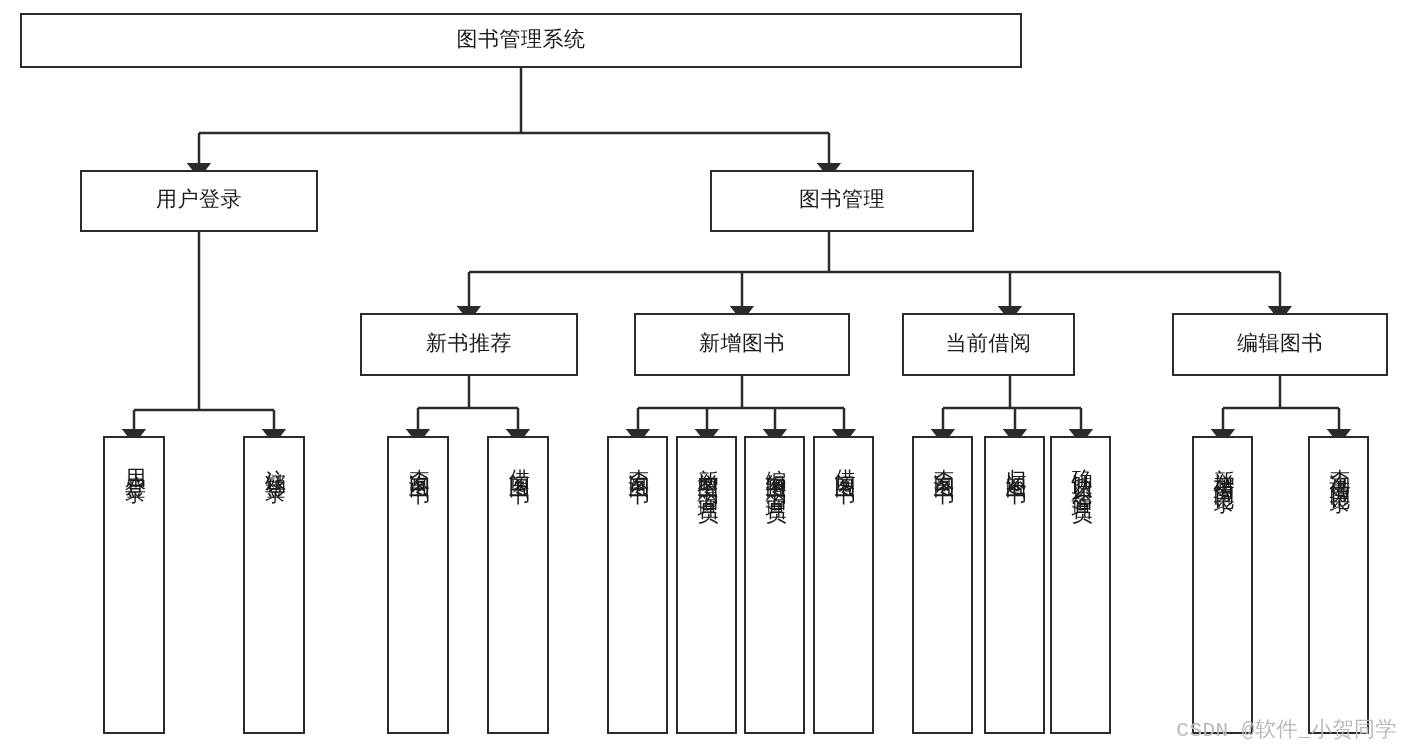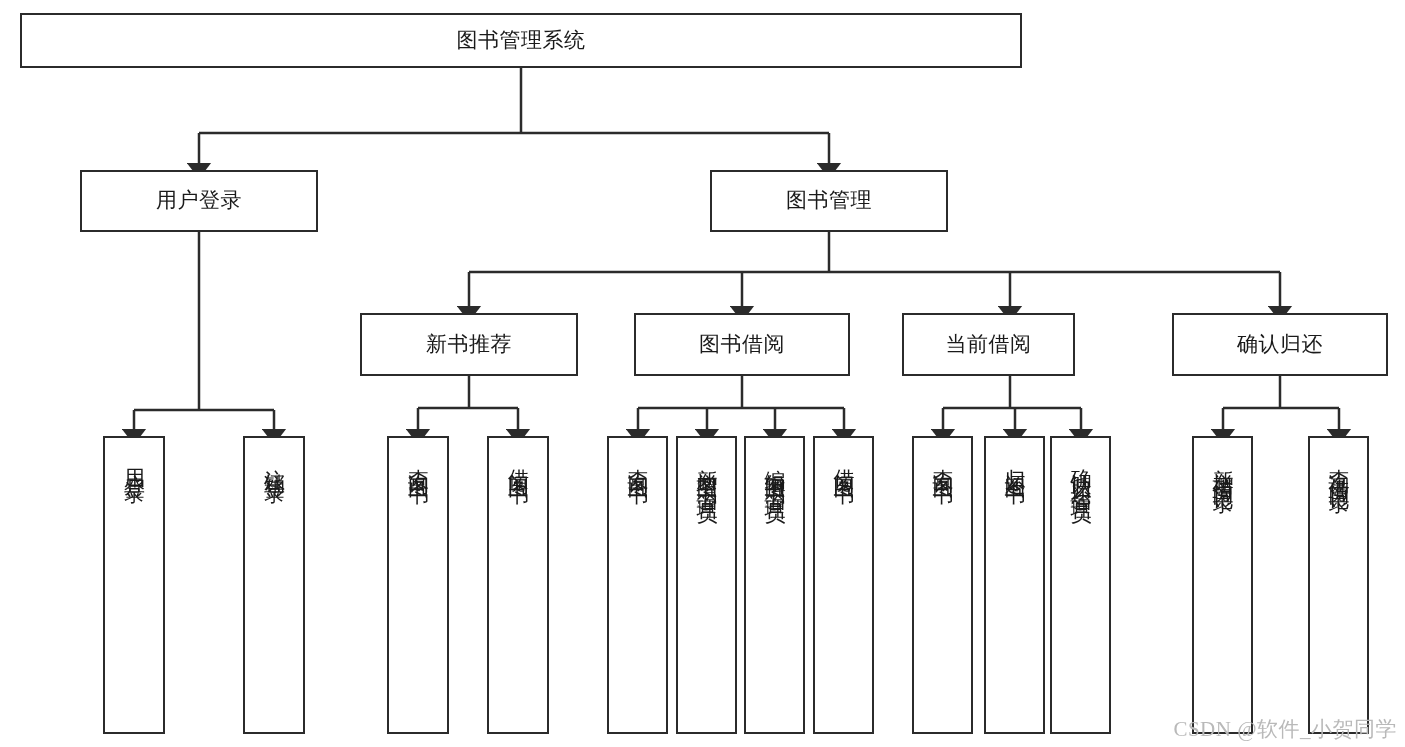--- a/index.html
+++ b/index.html
@@ -5,21 +5,21 @@
   html, body {
     margin: 0;
     padding: 0;
     background: #ffffff;
   }
   #canvas {
     position: relative;
     width: 1405px;
     height: 747px;
     background: #ffffff;
-    font-family: Liberation Serif, serif;
+    font-family: Liberation Mono, monospace;
     overflow: hidden;
   }
   #edges {
     position: absolute;
     left: 0; top: 0;
     width: 1405px;
     height: 747px;
     pointer-events: none;
   }
   .node {
@@ -111,34 +111,34 @@
       </g>
   </svg>
 
   <div id="nodes">
       <div class="node h" style="left: 20px; top: 13px; width: 1002px; height: 55px; border-color: rgb(43, 43, 43); background: rgb(255, 255, 255); color: rgb(26, 26, 26);">
         <span>图书管理系统</span>
       </div>
       <div class="node h" style="left: 80px; top: 170px; width: 238px; height: 62px; border-color: rgb(43, 43, 43); background: rgb(255, 255, 255); color: rgb(26, 26, 26);">
         <span>用户登录</span>
       </div>
-      <div class="node h" style="left: 710px; top: 170px; width: 238px; height: 62px; border-color: rgb(43, 43, 43); background: rgb(255, 255, 255); color: rgb(26, 26, 26);">
+      <div class="node h" style="left: 710px; top: 170px; width: 264px; height: 62px; border-color: rgb(43, 43, 43); background: rgb(255, 255, 255); color: rgb(26, 26, 26);">
         <span>图书管理</span>
       </div>
       <div class="node h" style="left: 360px; top: 313px; width: 218px; height: 63px; border-color: rgb(43, 43, 43); background: rgb(255, 255, 255); color: rgb(26, 26, 26);">
         <span>新书推荐</span>
       </div>
       <div class="node h" style="left: 634px; top: 313px; width: 216px; height: 63px; border-color: rgb(43, 43, 43); background: rgb(255, 255, 255); color: rgb(26, 26, 26);">
-        <span>图书借阅</span>
+        <span>新增图书</span>
       </div>
       <div class="node h" style="left: 902px; top: 313px; width: 173px; height: 63px; border-color: rgb(43, 43, 43); background: rgb(255, 255, 255); color: rgb(26, 26, 26);">
         <span>当前借阅</span>
       </div>
       <div class="node h" style="left: 1172px; top: 313px; width: 216px; height: 63px; border-color: rgb(43, 43, 43); background: rgb(255, 255, 255); color: rgb(26, 26, 26);">
-        <span>确认归还</span>
+        <span>编辑图书</span>
       </div>
       <div class="node v" style="left: 103px; top: 436px; width: 62px; height: 298px; border-color: rgb(43, 43, 43); background: rgb(255, 255, 255); color: rgb(26, 26, 26);">
         <span class="vtext">用户登录</span>
       </div>
       <div class="node v" style="left: 243px; top: 436px; width: 62px; height: 298px; border-color: rgb(43, 43, 43); background: rgb(255, 255, 255); color: rgb(26, 26, 26);">
         <span class="vtext">注销登录</span>
       </div>
       <div class="node v" style="left: 387px; top: 436px; width: 62px; height: 298px; border-color: rgb(43, 43, 43); background: rgb(255, 255, 255); color: rgb(26, 26, 26);">
         <span class="vtext">查询图书</span>
       </div>

